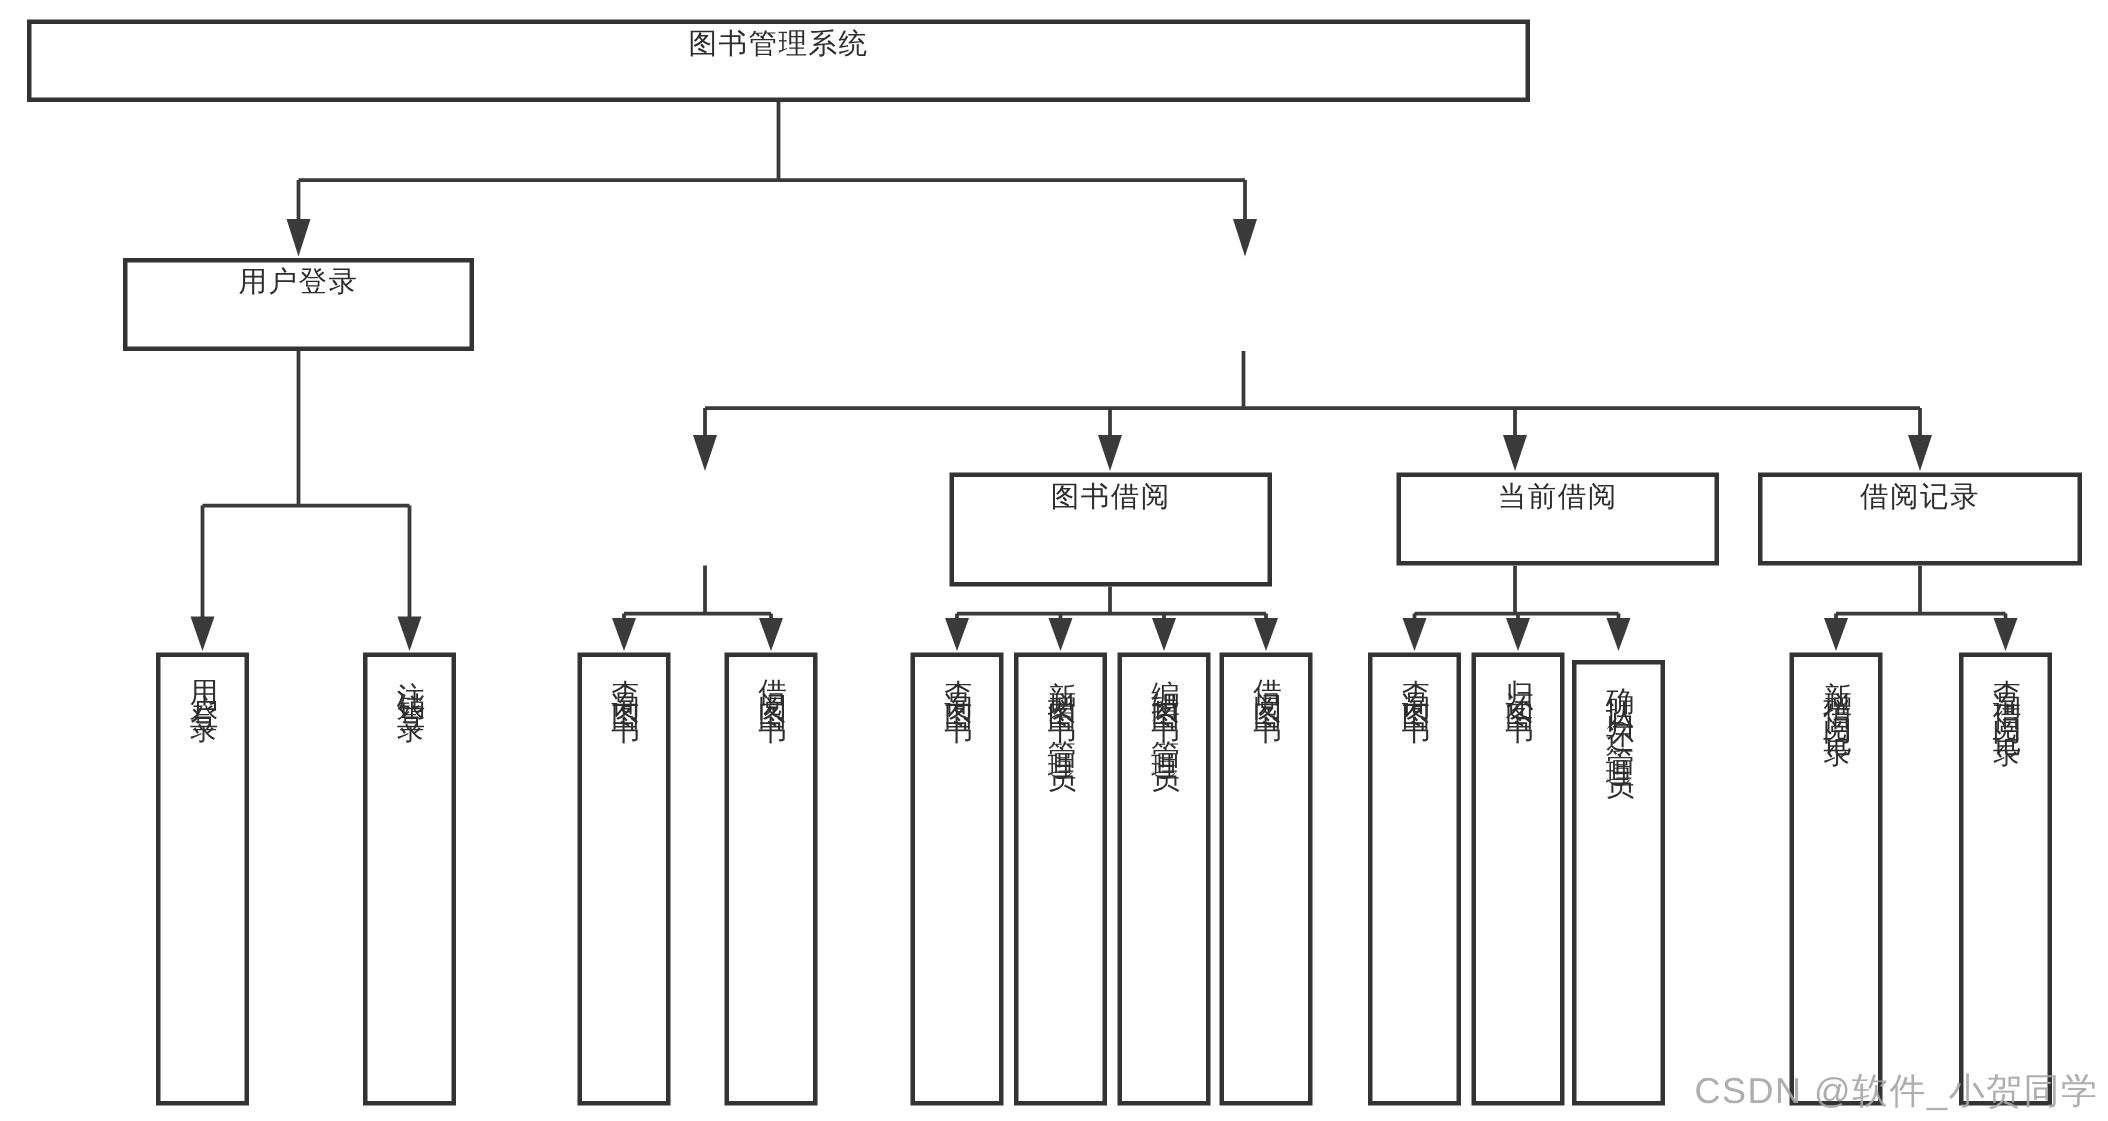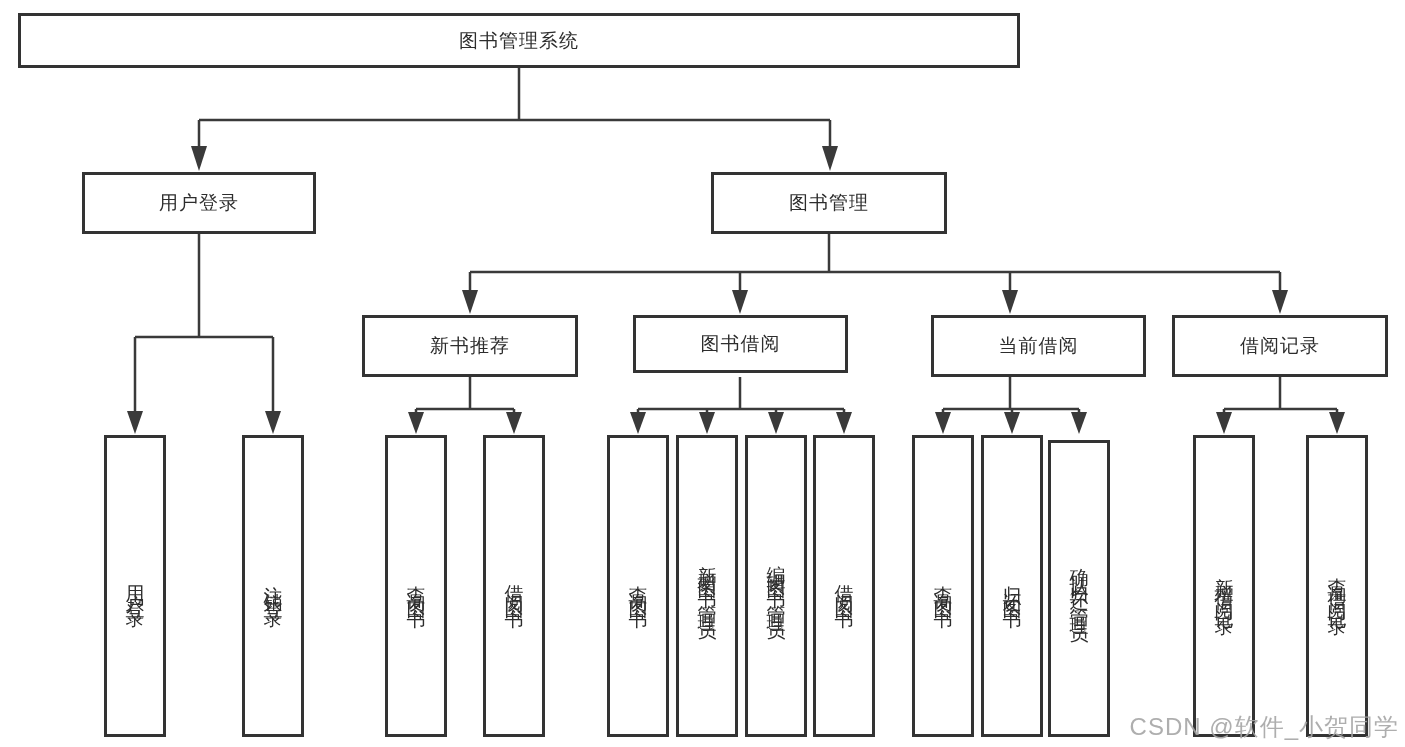--- a/index.html
+++ b/index.html
@@ -3,21 +3,21 @@
 <meta charset="utf-8">
 <style>
   html,body{margin:0;padding:0;background:#ffffff;}
   .canvas{
     position:relative;width:1405px;height:747px;background:#ffffff;overflow:hidden;
     font-family:"Liberation Sans", sans-serif;color:#2d2d2d;
   }
   svg.connectors{position:absolute;left:0;top:0;z-index:0;}
   .box{
     position:absolute;box-sizing:border-box;background:#ffffff;border:3px solid #333333;
-    display:flex;align-items:center;justify-content:center;z-index:1;
+    display:flex;align-items:flex-start;justify-content:center;z-index:1;
   }
   .hlabel{font-size:19px;letter-spacing:1px;white-space:nowrap;}
   .vtext{
     writing-mode:vertical-rl;text-orientation:mixed;
     font-size:19px;letter-spacing:8px;line-height:1.15;white-space:nowrap;
   }
   .watermark{
     position:absolute;right:6px;bottom:4px;z-index:3;
     color:rgba(165,165,165,0.9);font-size:24px;letter-spacing:1px;white-space:nowrap;
   }
@@ -74,28 +74,22 @@
     </g>
   </svg>
 
   <div class="box" style="left:18px;top:13px;width:1002px;height:55px;">
     <span class="hlabel">图书管理系统</span>
   </div>
 
   <div class="box" style="left:82px;top:172px;width:234px;height:62px;">
     <span class="hlabel">用户登录</span>
   </div>
-  <div class="box" style="left:711px;top:172px;width:236px;height:62px;">
-    <span class="hlabel">图书管理</span>
-  </div>
 
-  <div class="box" style="left:362px;top:315px;width:216px;height:62px;">
-    <span class="hlabel">新书推荐</span>
-  </div>
-  <div class="box" style="left:633px;top:315px;width:215px;height:58px;">
+  <div class="box" style="left:633px;top:315px;width:215px;height:76px;">
     <span class="hlabel">图书借阅</span>
   </div>
   <div class="box" style="left:903px;top:315px;width:215px;height:62px;margin-left:28px;">
     <span class="hlabel">当前借阅</span>
   </div>
   <div class="box" style="left:1172px;top:315px;width:216px;height:62px;">
     <span class="hlabel">借阅记录</span>
   </div>
 
   <div class="box" style="left:104px;top:435px;width:62px;height:302px;">

